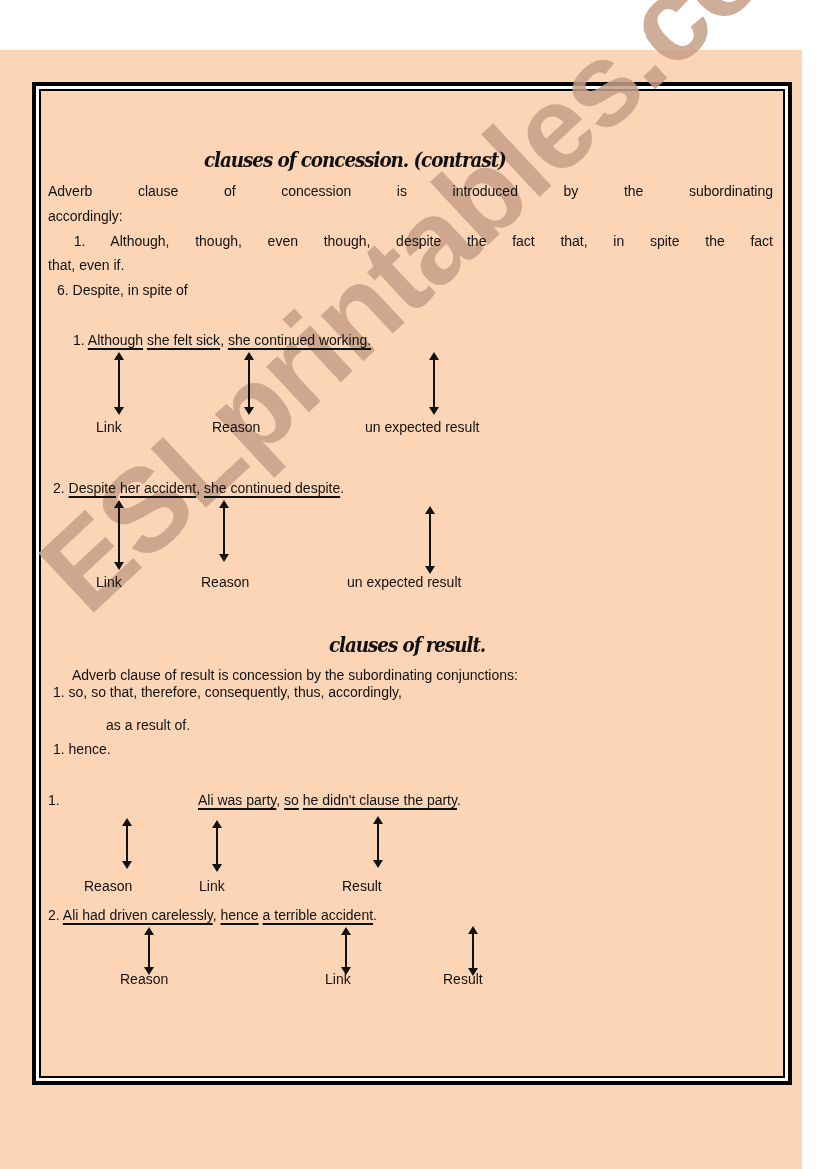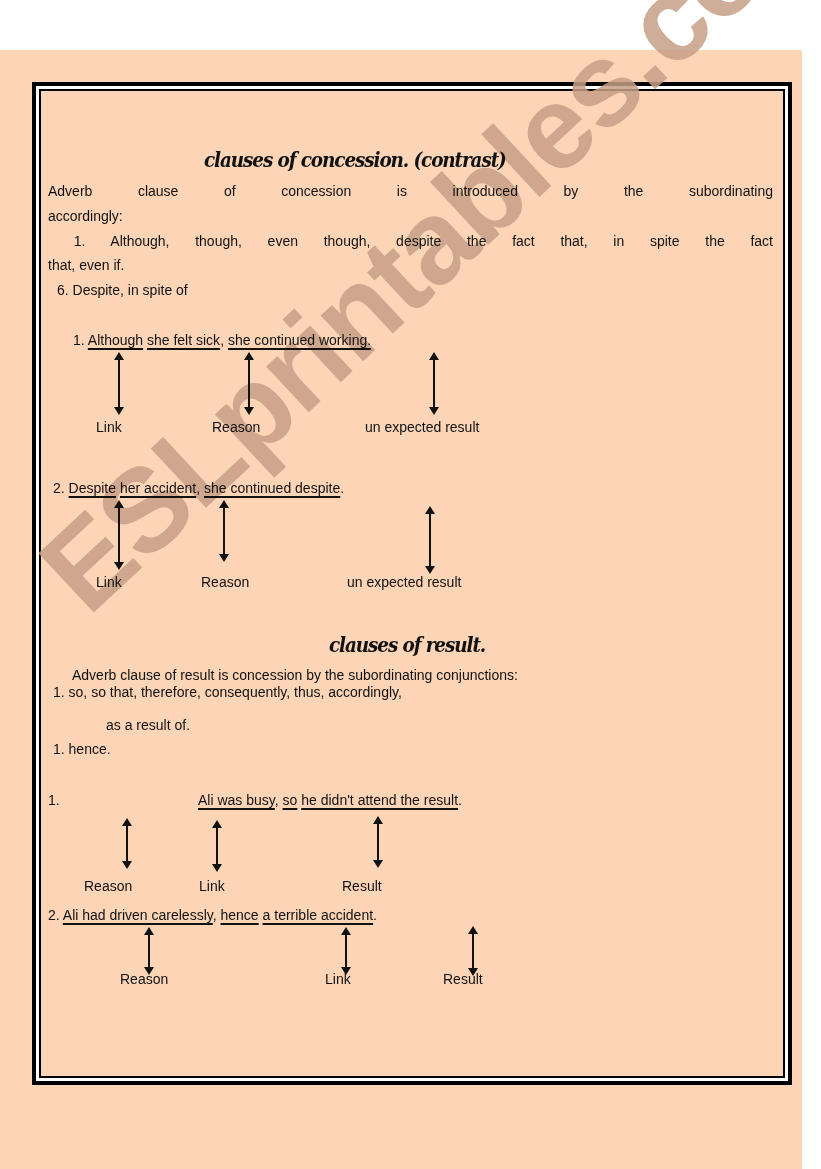--- a/index.html
+++ b/index.html
@@ -86,23 +86,23 @@
 <div class="t" style="left:347px; top:571px;">un expected result</div>
 
 <div class="title" style="left:329px; top:633px;">clauses of result.</div>
 <div class="t" style="left:72px; top:664px;">Adverb clause of result is concession by the subordinating conjunctions:</div>
 <div class="t" style="left:53px; top:669px;margin-top:12px;">1. so, so that, therefore, consequently, thus, accordingly,</div>
 <div class="t" style="left:59px; top:714px;margin-left:47px;">as a result of.</div>
 <div class="t" style="left:53px; top:738px;">1. hence.</div>
 
 <div class="t" style="left:48px; top:789px;">1.</div>
 <div class="t" style="left:198px; top:789px;">
-  <u>Ali was busy</u><span>,</span>
+  <u>Ali was party</u><span>,</span>
   <u>so</u>
-  <u>he didn't attend the result</u><span>.</span>
+  <u>he didn't clause the party</u><span>.</span>
 </div>
 <div class="arrow" style="left:126px; top:820px; height:47px;"></div>
 <div class="arrow" style="left:216px; top:822px; height:48px;"></div>
 <div class="arrow" style="left:377px; top:818px; height:48px;"></div>
 <div class="t" style="left:84px; top:875px;">Reason</div>
 <div class="t" style="left:199px; top:875px;">Link</div>
 <div class="t" style="left:342px; top:875px;">Result</div>
 
 <div class="t" style="left:48px; top:904px;">
   <span>2.</span>

